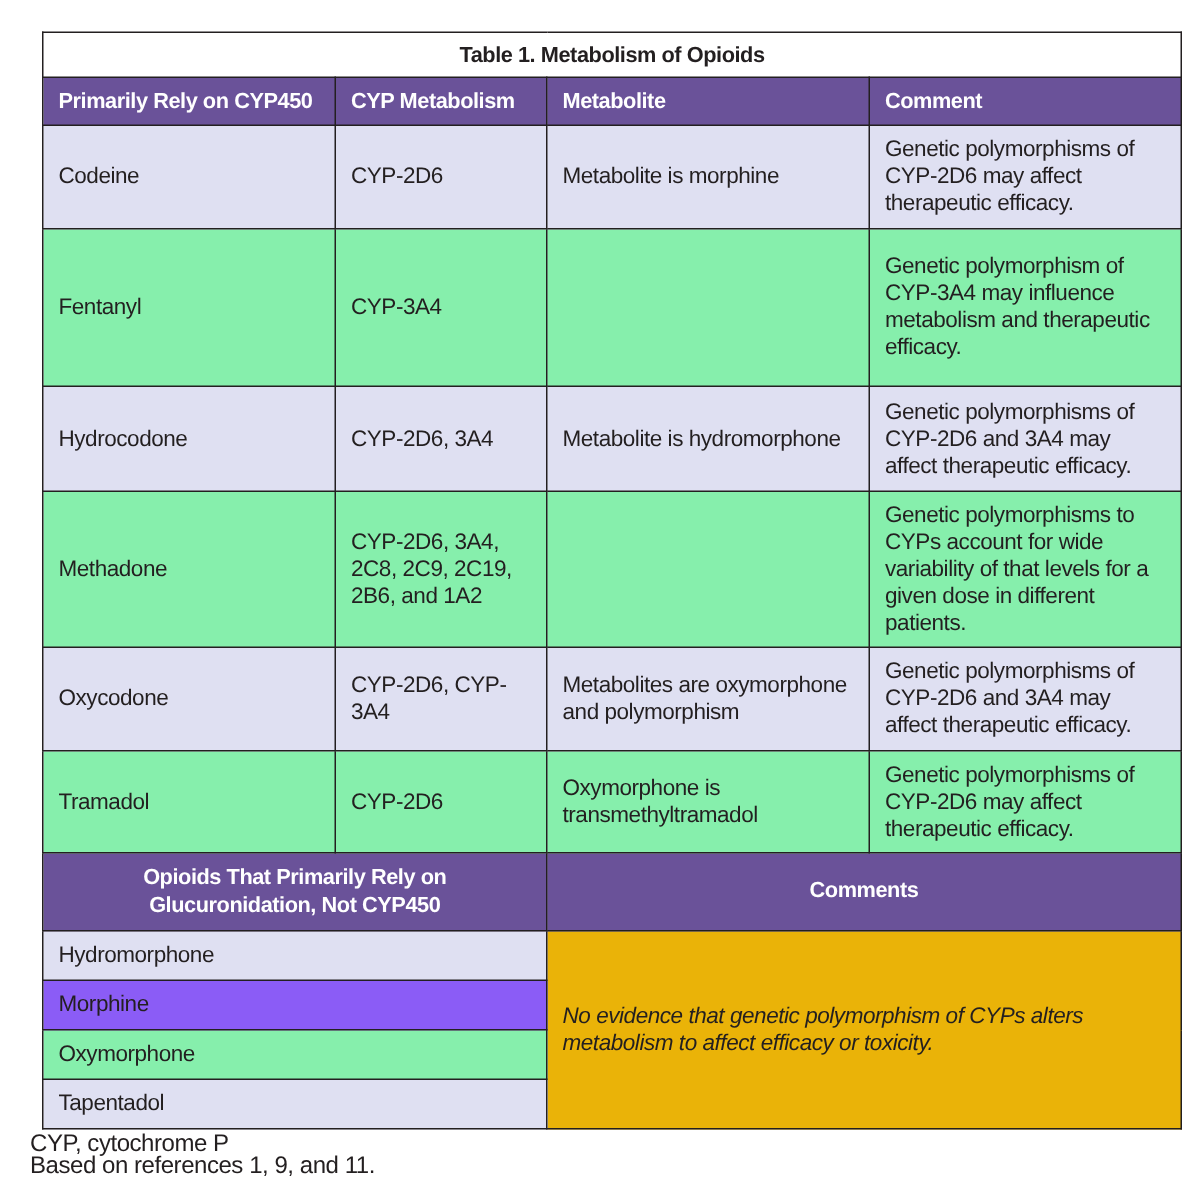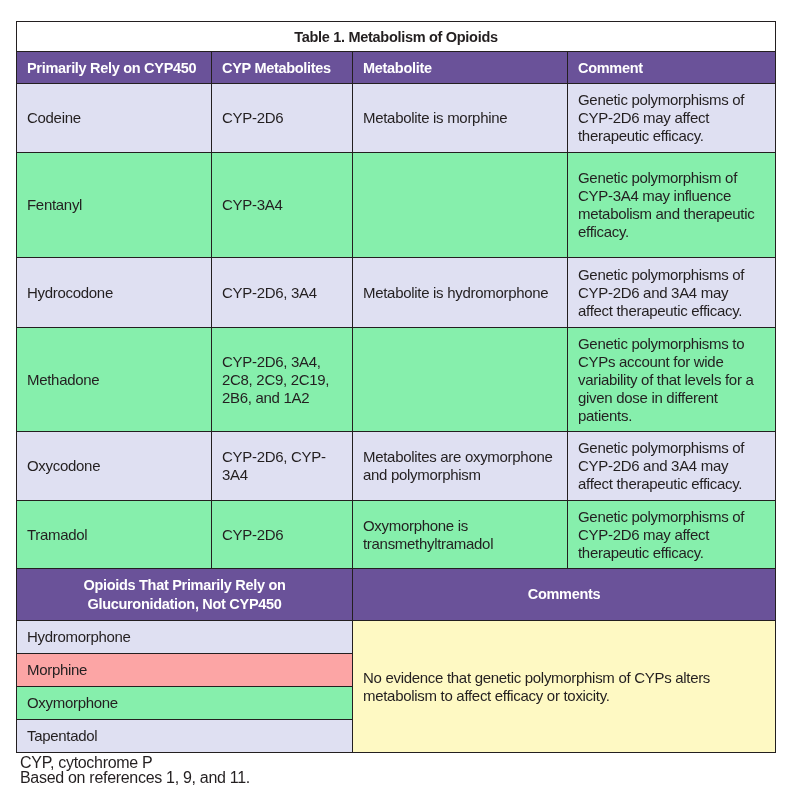--- a/index.html
+++ b/index.html
@@ -1,46 +1,46 @@
 <!DOCTYPE html>
 <html><head>
 <meta charset="utf-8">
 <style>
   html, body { margin: 0; padding: 0; background: #ffffff; }
   body { width: 798px; height: 801px; position: relative; font-family: "Liberation Sans", sans-serif; color: #231f20; }
-  .wrap { position: absolute; left: 16px; top: 21px; width: 759px; }
+  .wrap { position: absolute; left: 28px; top: 21px; width: 759px; }
   table { border-collapse: collapse; width: 759px; table-layout: fixed; }
   td, th { border: 1px solid #231f20; padding: 0 10px; font-size: 15px; line-height: 18px; vertical-align: middle; font-weight: normal; letter-spacing: -0.3px; }
   .title-row td { background: #ffffff; text-align: center; font-weight: bold; height: 29px; font-size: 14.5px; padding: 0; }
   .head th { background: #6a5299; color: #ffffff; font-weight: bold; text-align: left; height: 31px; font-size: 14.5px; }
   .head2 th { background: #6a5299; color: #ffffff; font-weight: bold; text-align: center; height: 51px; font-size: 14.5px; line-height: 19px; }
   .r-light td { background: #dfe0f2; }
   .r-dark td { background: #86efac; }
   .glu td.name { height: 32px; }
-  .glu td.comment-cell { background: #fef9c3; }
+  .glu td.comment-cell { background: #eab308; font-style: italic; }
   .footnote { position: absolute; left: 20px; top: 756px; font-size: 16px; line-height: 14.5px; letter-spacing: -0.3px; }
 </style>
 </head>
 <body>
 
 <div class="wrap">
 <table>
   <colgroup>
     <col style="width:195px">
         <col style="width:141px">
         <col style="width:215px">
         <col style="width:208px">
   </colgroup>
   <tbody>
         <tr class="title-row">
     <td colspan="4">Table 1. Metabolism of Opioids</td>
   </tr>
   <tr class="head">
     <th>Primarily Rely on CYP450</th>
-    <th>CYP Metabolites</th>
+    <th>CYP Metabolism</th>
     <th>Metabolite</th>
     <th>Comment</th>
   </tr>
   <tr class="r-light" style="height:69px">
     <td>Codeine</td>
     <td>CYP-2D6</td>
     <td>Metabolite is morphine</td>
     <td>Genetic polymorphisms of CYP-2D6 may affect therapeutic efficacy.</td>
   </tr>
   <tr class="r-dark" style="height:105px">
@@ -75,21 +75,21 @@
   </tr>
   <tr class="head2">
     <th colspan="2">Opioids That Primarily Rely on Glucuronidation, Not CYP450</th>
     <th colspan="2">Comments</th>
   </tr>
   <tr class="glu r-light">
     <td colspan="2" class="name">Hydromorphone</td>
     <td colspan="2" rowspan="4" class="comment-cell">No evidence that genetic polymorphism of CYPs alters metabolism to affect efficacy or toxicity.</td>
   </tr>
   <tr class="glu r-dark">
-    <td colspan="2" class="name" style="background:#fca5a5">Morphine</td>
+    <td colspan="2" class="name" style="background:#8b5cf6">Morphine</td>
   </tr>
   <tr class="glu r-dark">
     <td colspan="2" class="name">Oxymorphone</td>
   </tr>
   <tr class="glu r-light">
     <td colspan="2" class="name">Tapentadol</td>
   </tr>
 </tbody>
     </table>
 </div>

